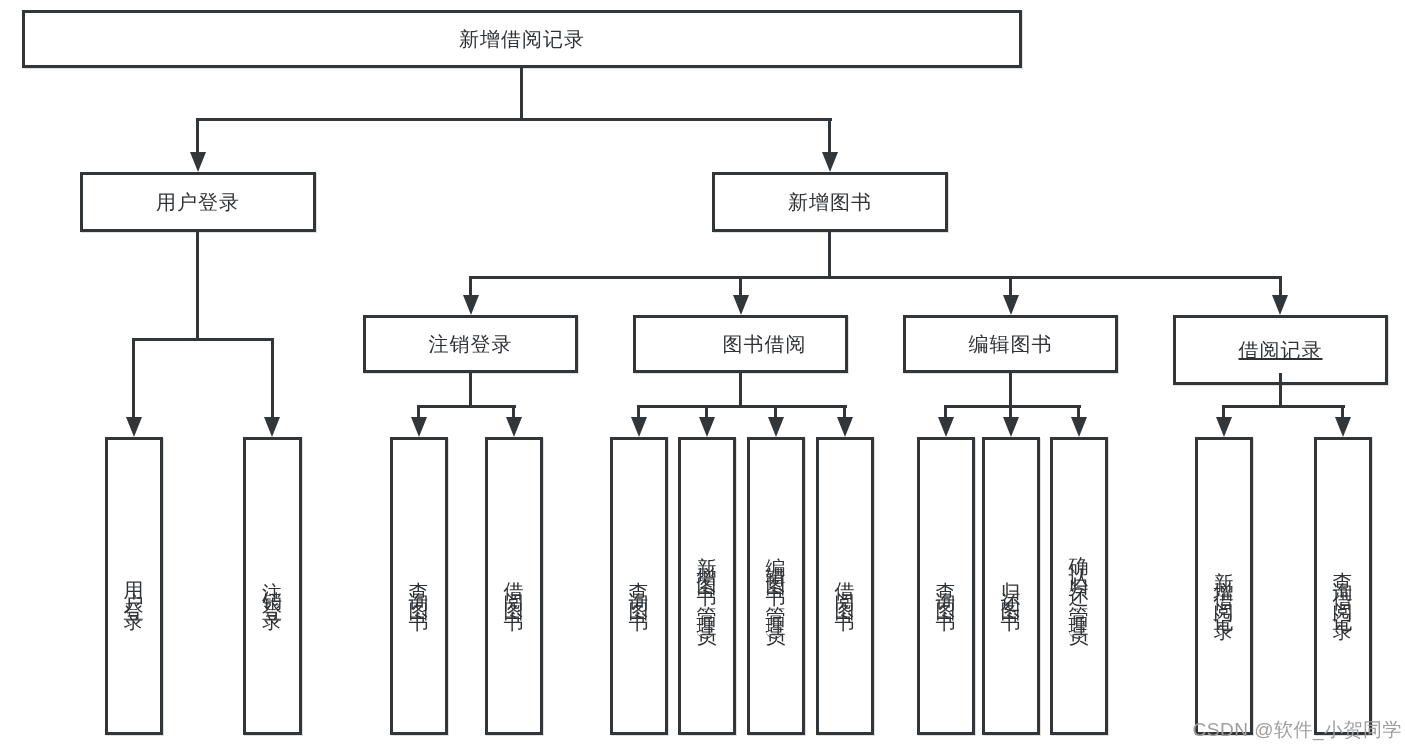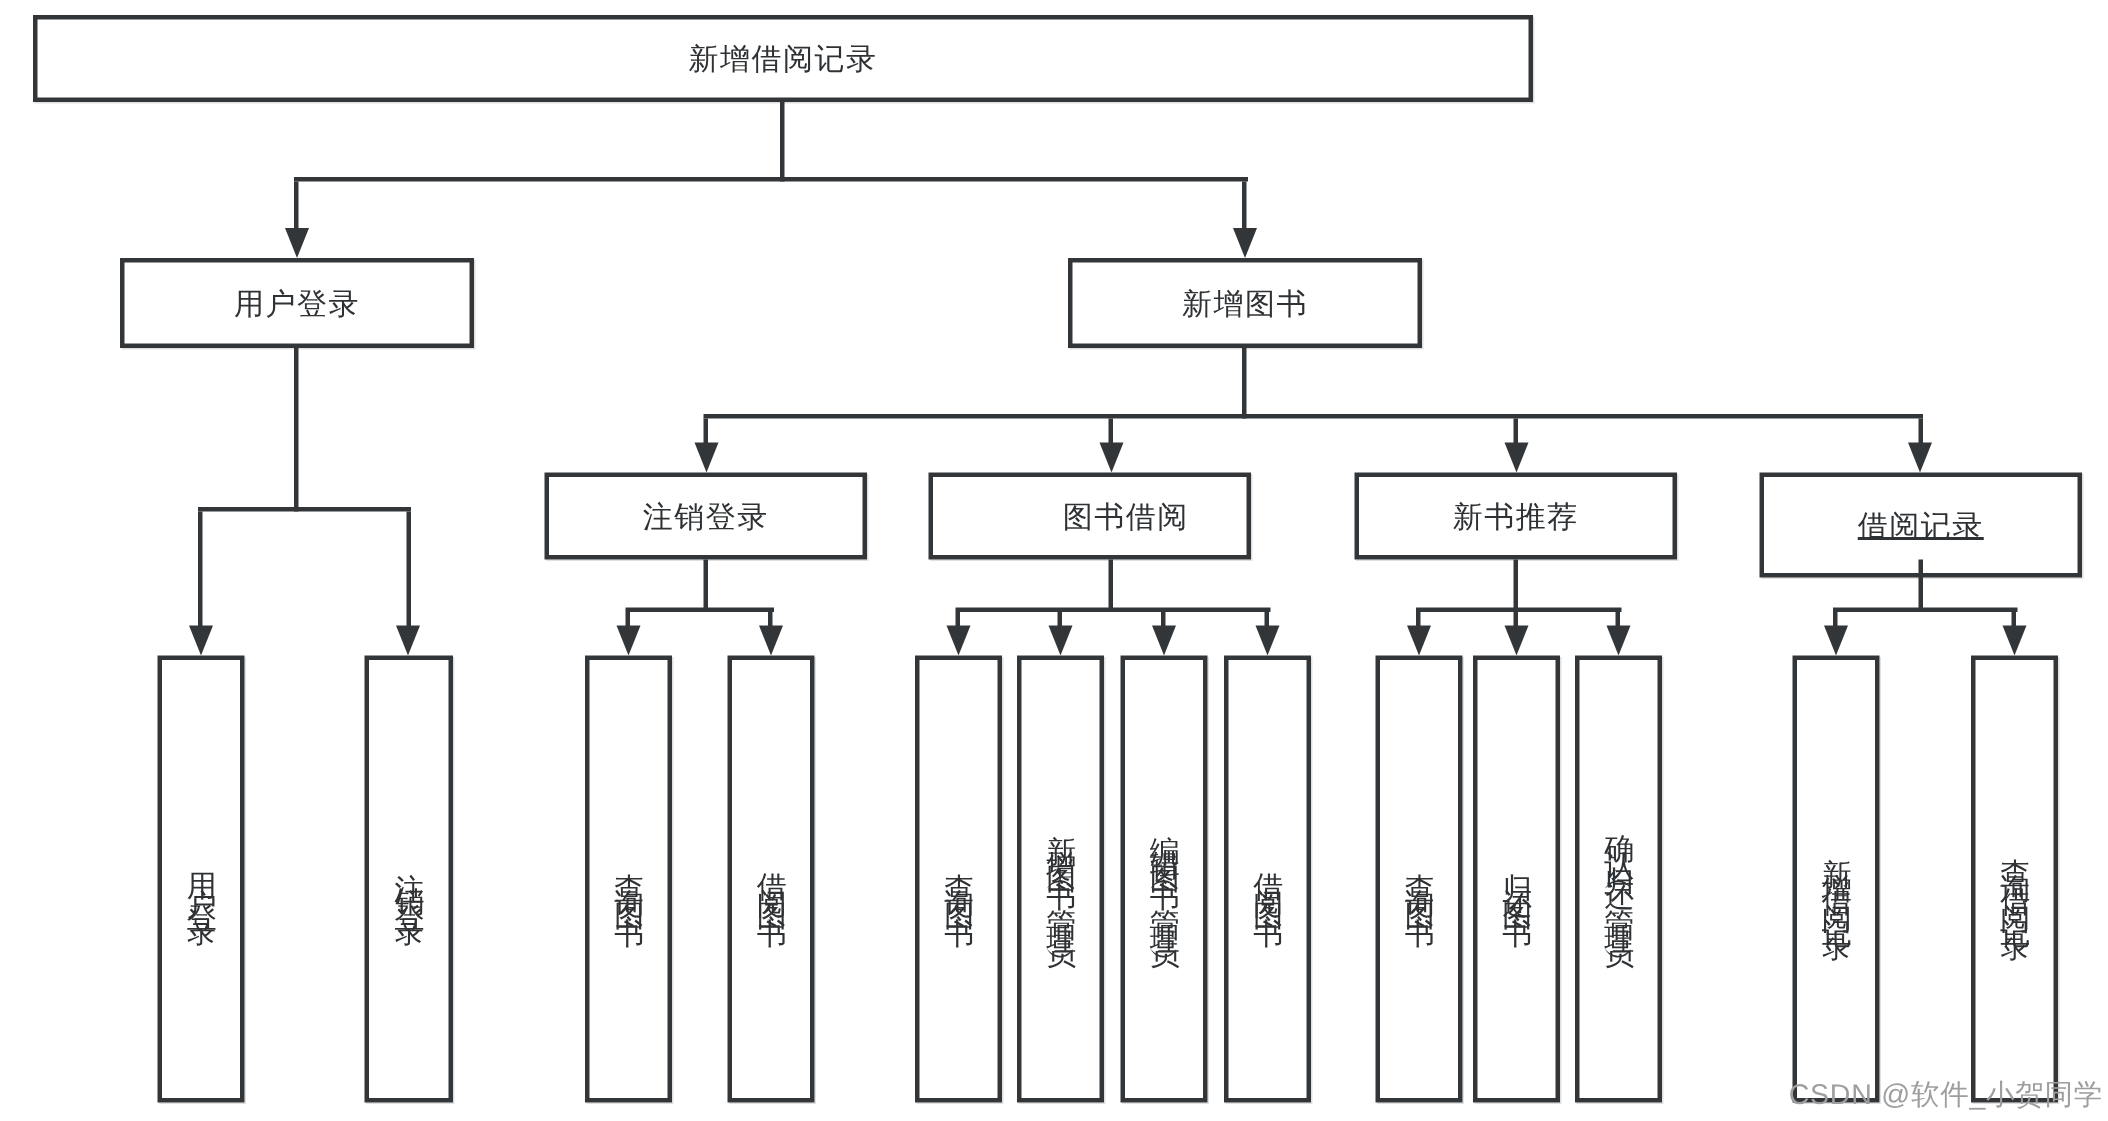--- a/index.html
+++ b/index.html
@@ -77,25 +77,25 @@
   <div class="v" style="left:739px;top:279px;height:20px;"></div>
   <div class="arrow" style="left:733px;top:295px;"></div>
   <div class="v" style="left:1009px;top:279px;height:20px;"></div>
   <div class="arrow" style="left:1003px;top:295px;"></div>
   <div class="v" style="left:1279px;top:279px;height:20px;"></div>
   <div class="arrow" style="left:1272px;top:295px;"></div>
 
   <div class="node" style="left:363px;top:315px;width:215px;height:58px;">
     <span>注销登录</span>
   </div>
-  <div class="node" style="left:619px;top:315px;width:215px;height:58px;padding-left:48px;">
+  <div class="node" style="left:633px;top:315px;width:215px;height:58px;padding-left:48px;">
     <span>图书借阅</span>
   </div>
   <div class="node" style="left:903px;top:315px;width:215px;height:58px;">
-    <span>新书推荐</span>
+    <span>编辑图书</span>
   </div>
   <div class="node" style="left:1173px;top:315px;width:215px;height:70px;text-decoration:underline;">
     <span>借阅记录</span>
   </div>
 
   <div class="v" style="left:469px;top:373px;height:35px;"></div>
   <div class="h" style="left:417px;top:405px;width:99px;"></div>
   <div class="v" style="left:417px;top:408px;height:12px;"></div>
   <div class="arrow" style="left:411px;top:417px;"></div>
   <div class="v" style="left:512px;top:408px;height:12px;"></div>

